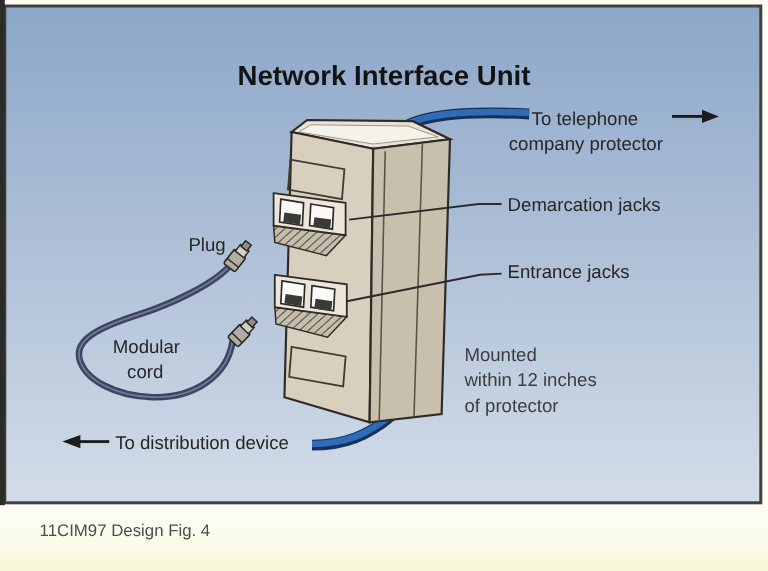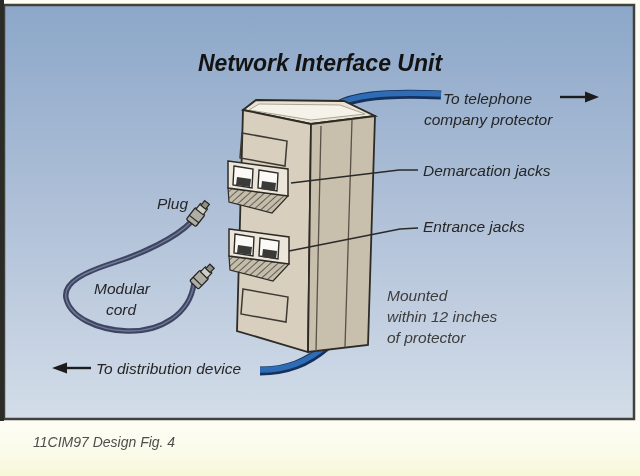--- a/index.html
+++ b/index.html
@@ -1,20 +1,19 @@
 <!DOCTYPE html>
 <html><head>
 <meta charset="utf-8">
 <style>
   html,body{margin:0;padding:0;background:#e8e8e8;}
   .stage{
     position:relative;width:640px;height:476px;overflow:hidden;
     font-family:"Liberation Sans", sans-serif;
     background:#fcfcf0;
-    font-style:italic;
   }
   svg{display:block;}
   text{font-family:"Liberation Sans", sans-serif;}
   .lbl{fill:#262626;font-size:15.5px;}
   .lbl-gray{fill:#3d3d3d;font-size:15.5px;}
   .title{fill:#131313;font-size:23px;font-weight:bold;}
   .caption{fill:#4d4d4d;font-size:14px;}
 </style>
 </head>
 <body>

